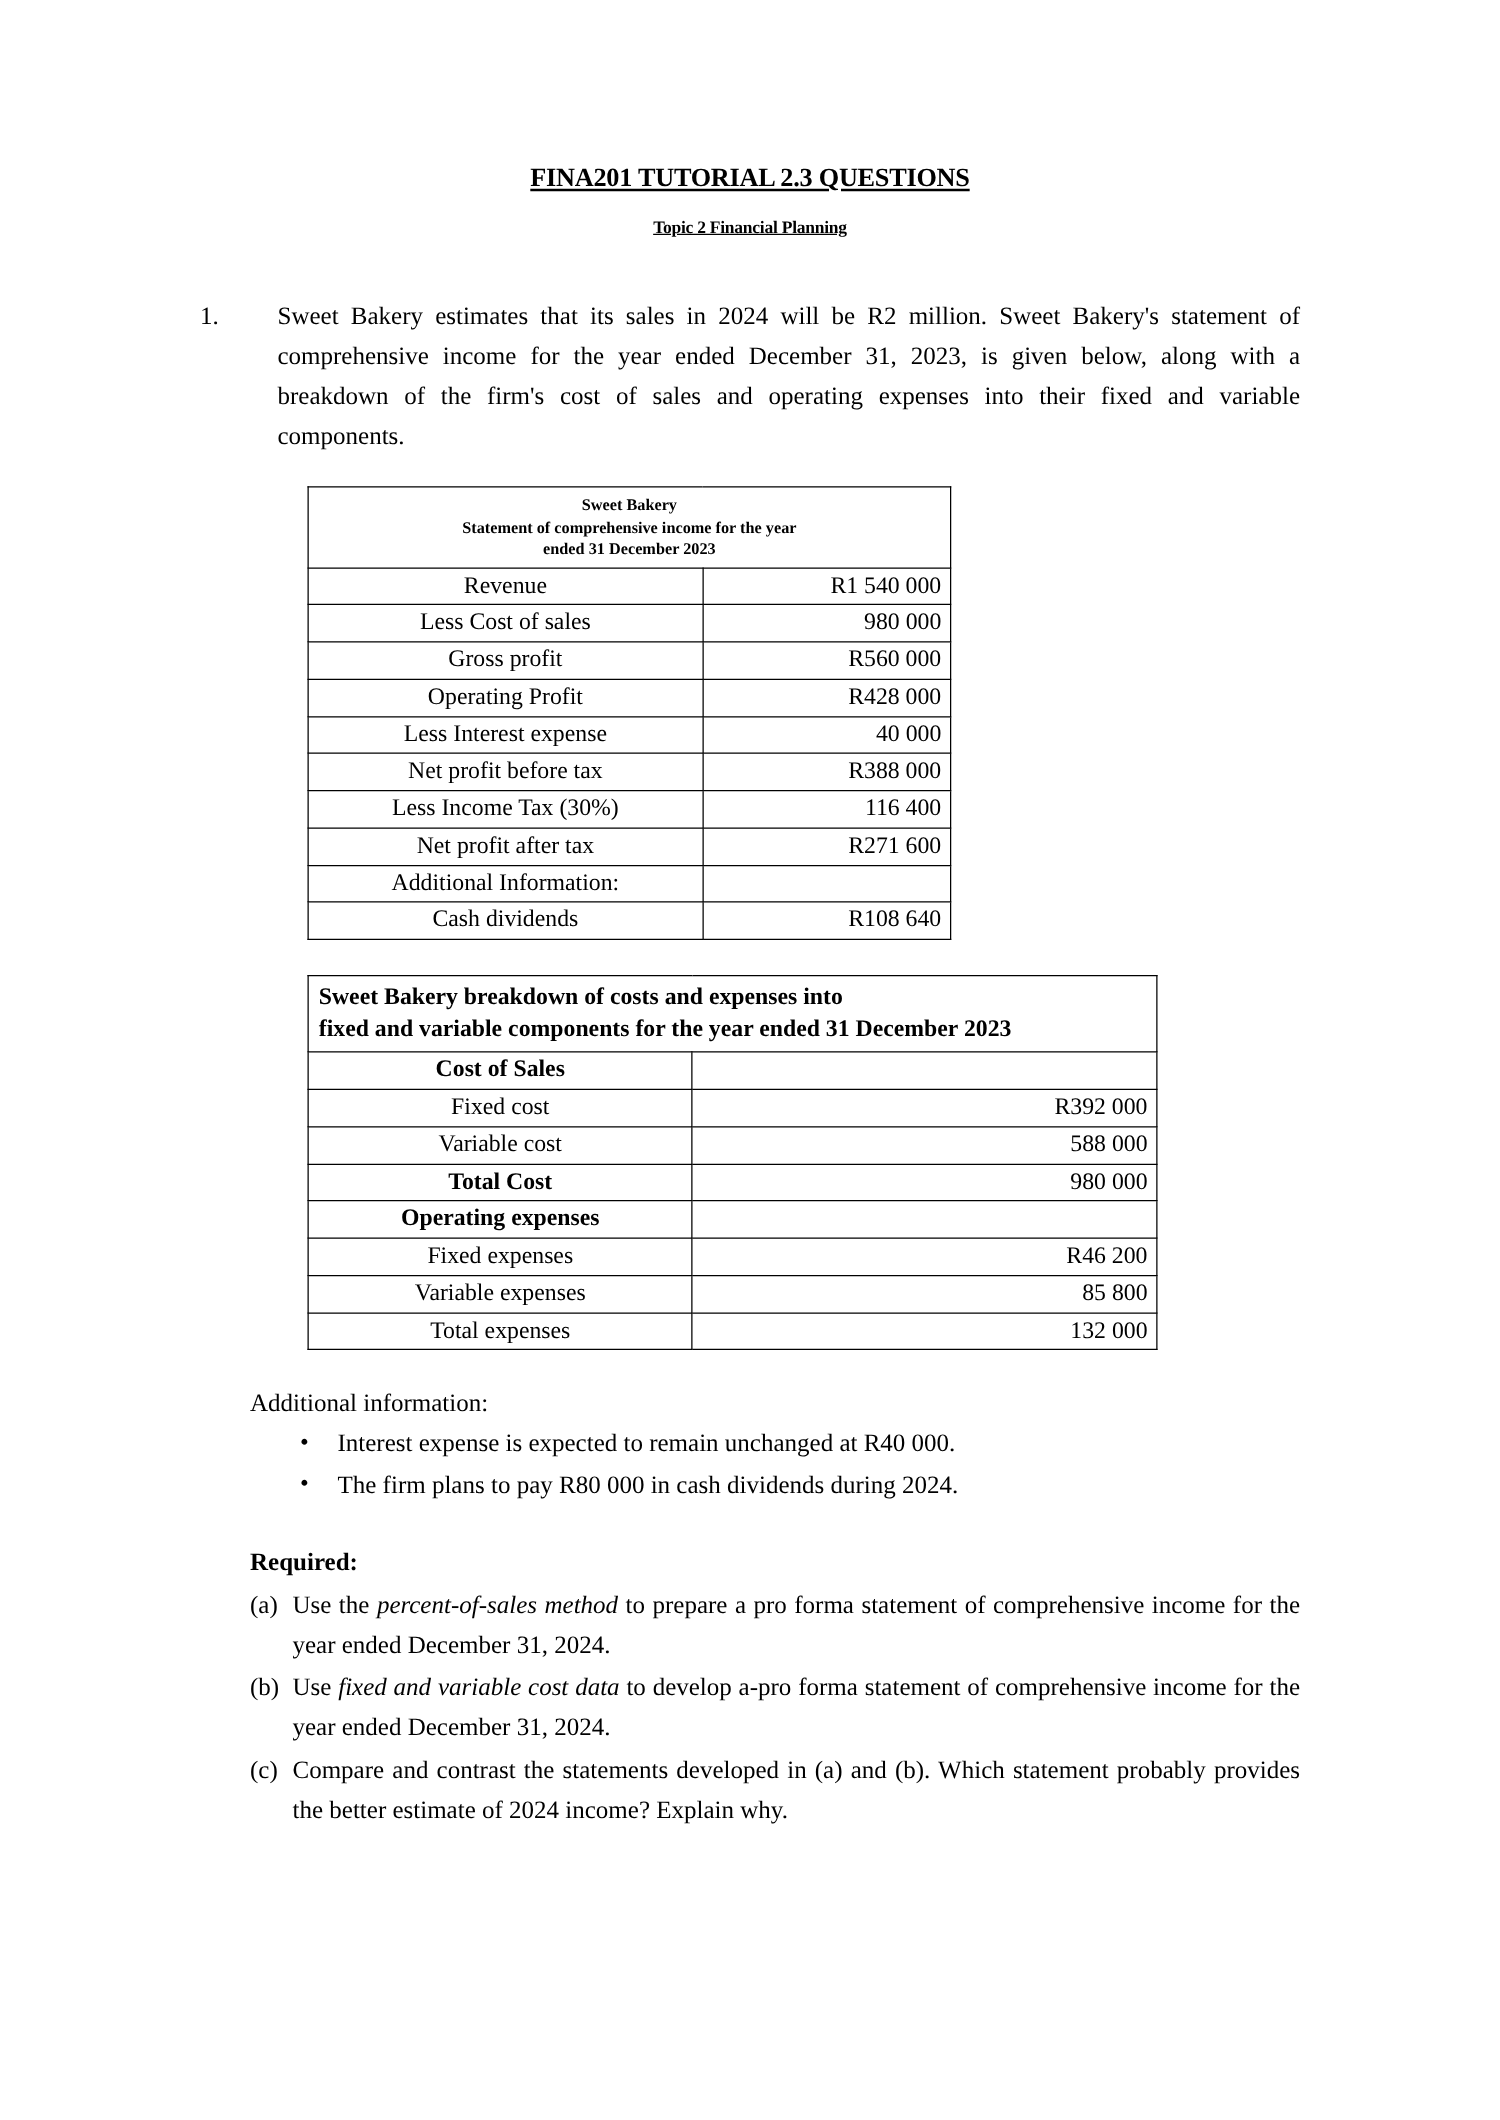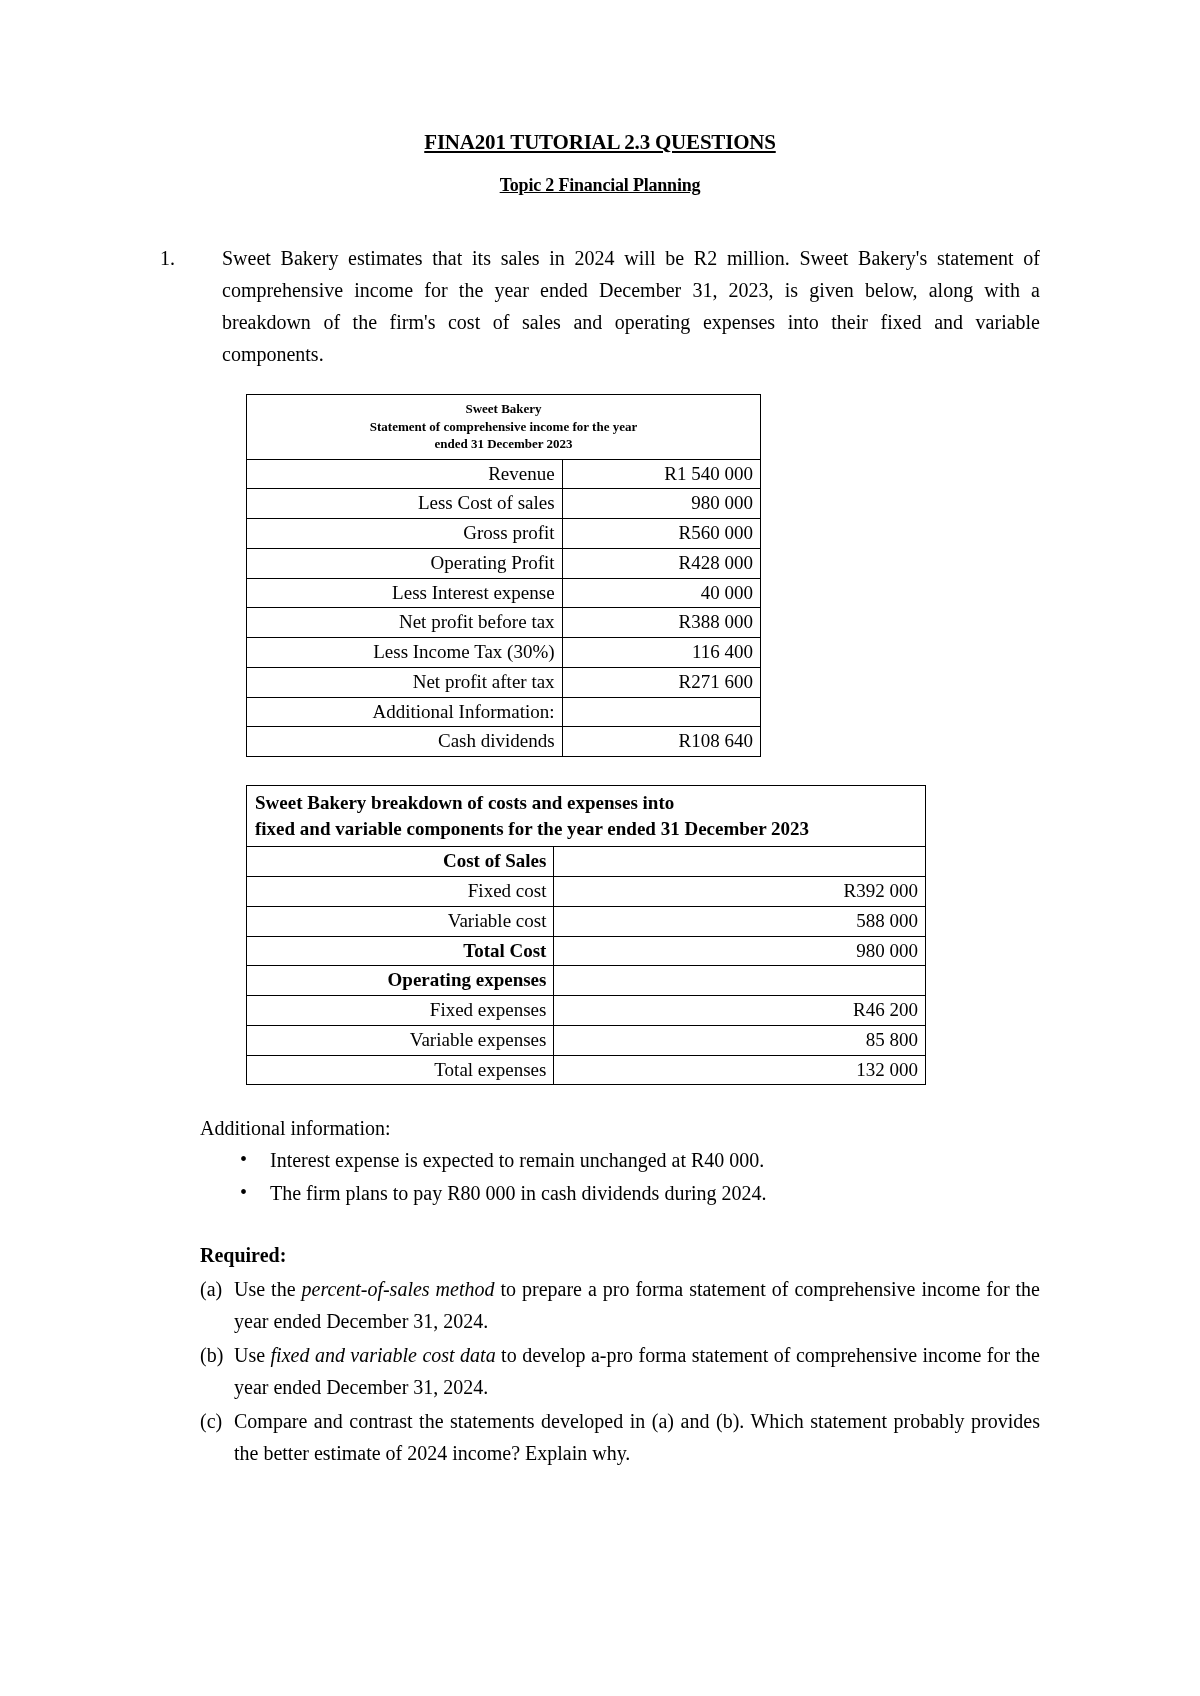--- a/index.html
+++ b/index.html
@@ -33,21 +33,21 @@
     text-align: center;
     font-weight: bold;
     font-size: 21px;
     letter-spacing: -0.2px;
     margin: 0 0 20px 0;
   }
   .doc-title span { text-decoration: underline; }
   .doc-subtitle {
     text-align: center;
     font-weight: bold;
-    font-size: 18px;
+    font-size: 14px;
     letter-spacing: -0.2px;
     margin: 0 0 46px 0;
   }
   .doc-subtitle span { text-decoration: underline; }
 
   
   .q-item {
     display: flex;
     align-items: flex-start;
     font-size: 20px;
@@ -93,21 +93,21 @@
     padding: 5px 8px 6px 8px;
     line-height: 1.35;
   }
   table.fin .hdr-left {
     text-align: left;
     font-weight: bold;
     font-size: 19px;
     padding: 4px 8px 5px 8px;
     line-height: 1.35;
   }
-  table.fin td.lbl { text-align: right; }
+  table.fin td.lbl { text-align: center; }
   table.fin td.val { text-align: right; }
   table.fin td.bold { font-weight: bold; }
   .t1-c1 { width: 315px; }
   .t1-c2 { width: 198px; }
   .t2-c1 { width: 307px; }
   .t2-c2 { width: 371px; }
 
   
   .addinfo {
     margin: 28px 0 0 40px;

